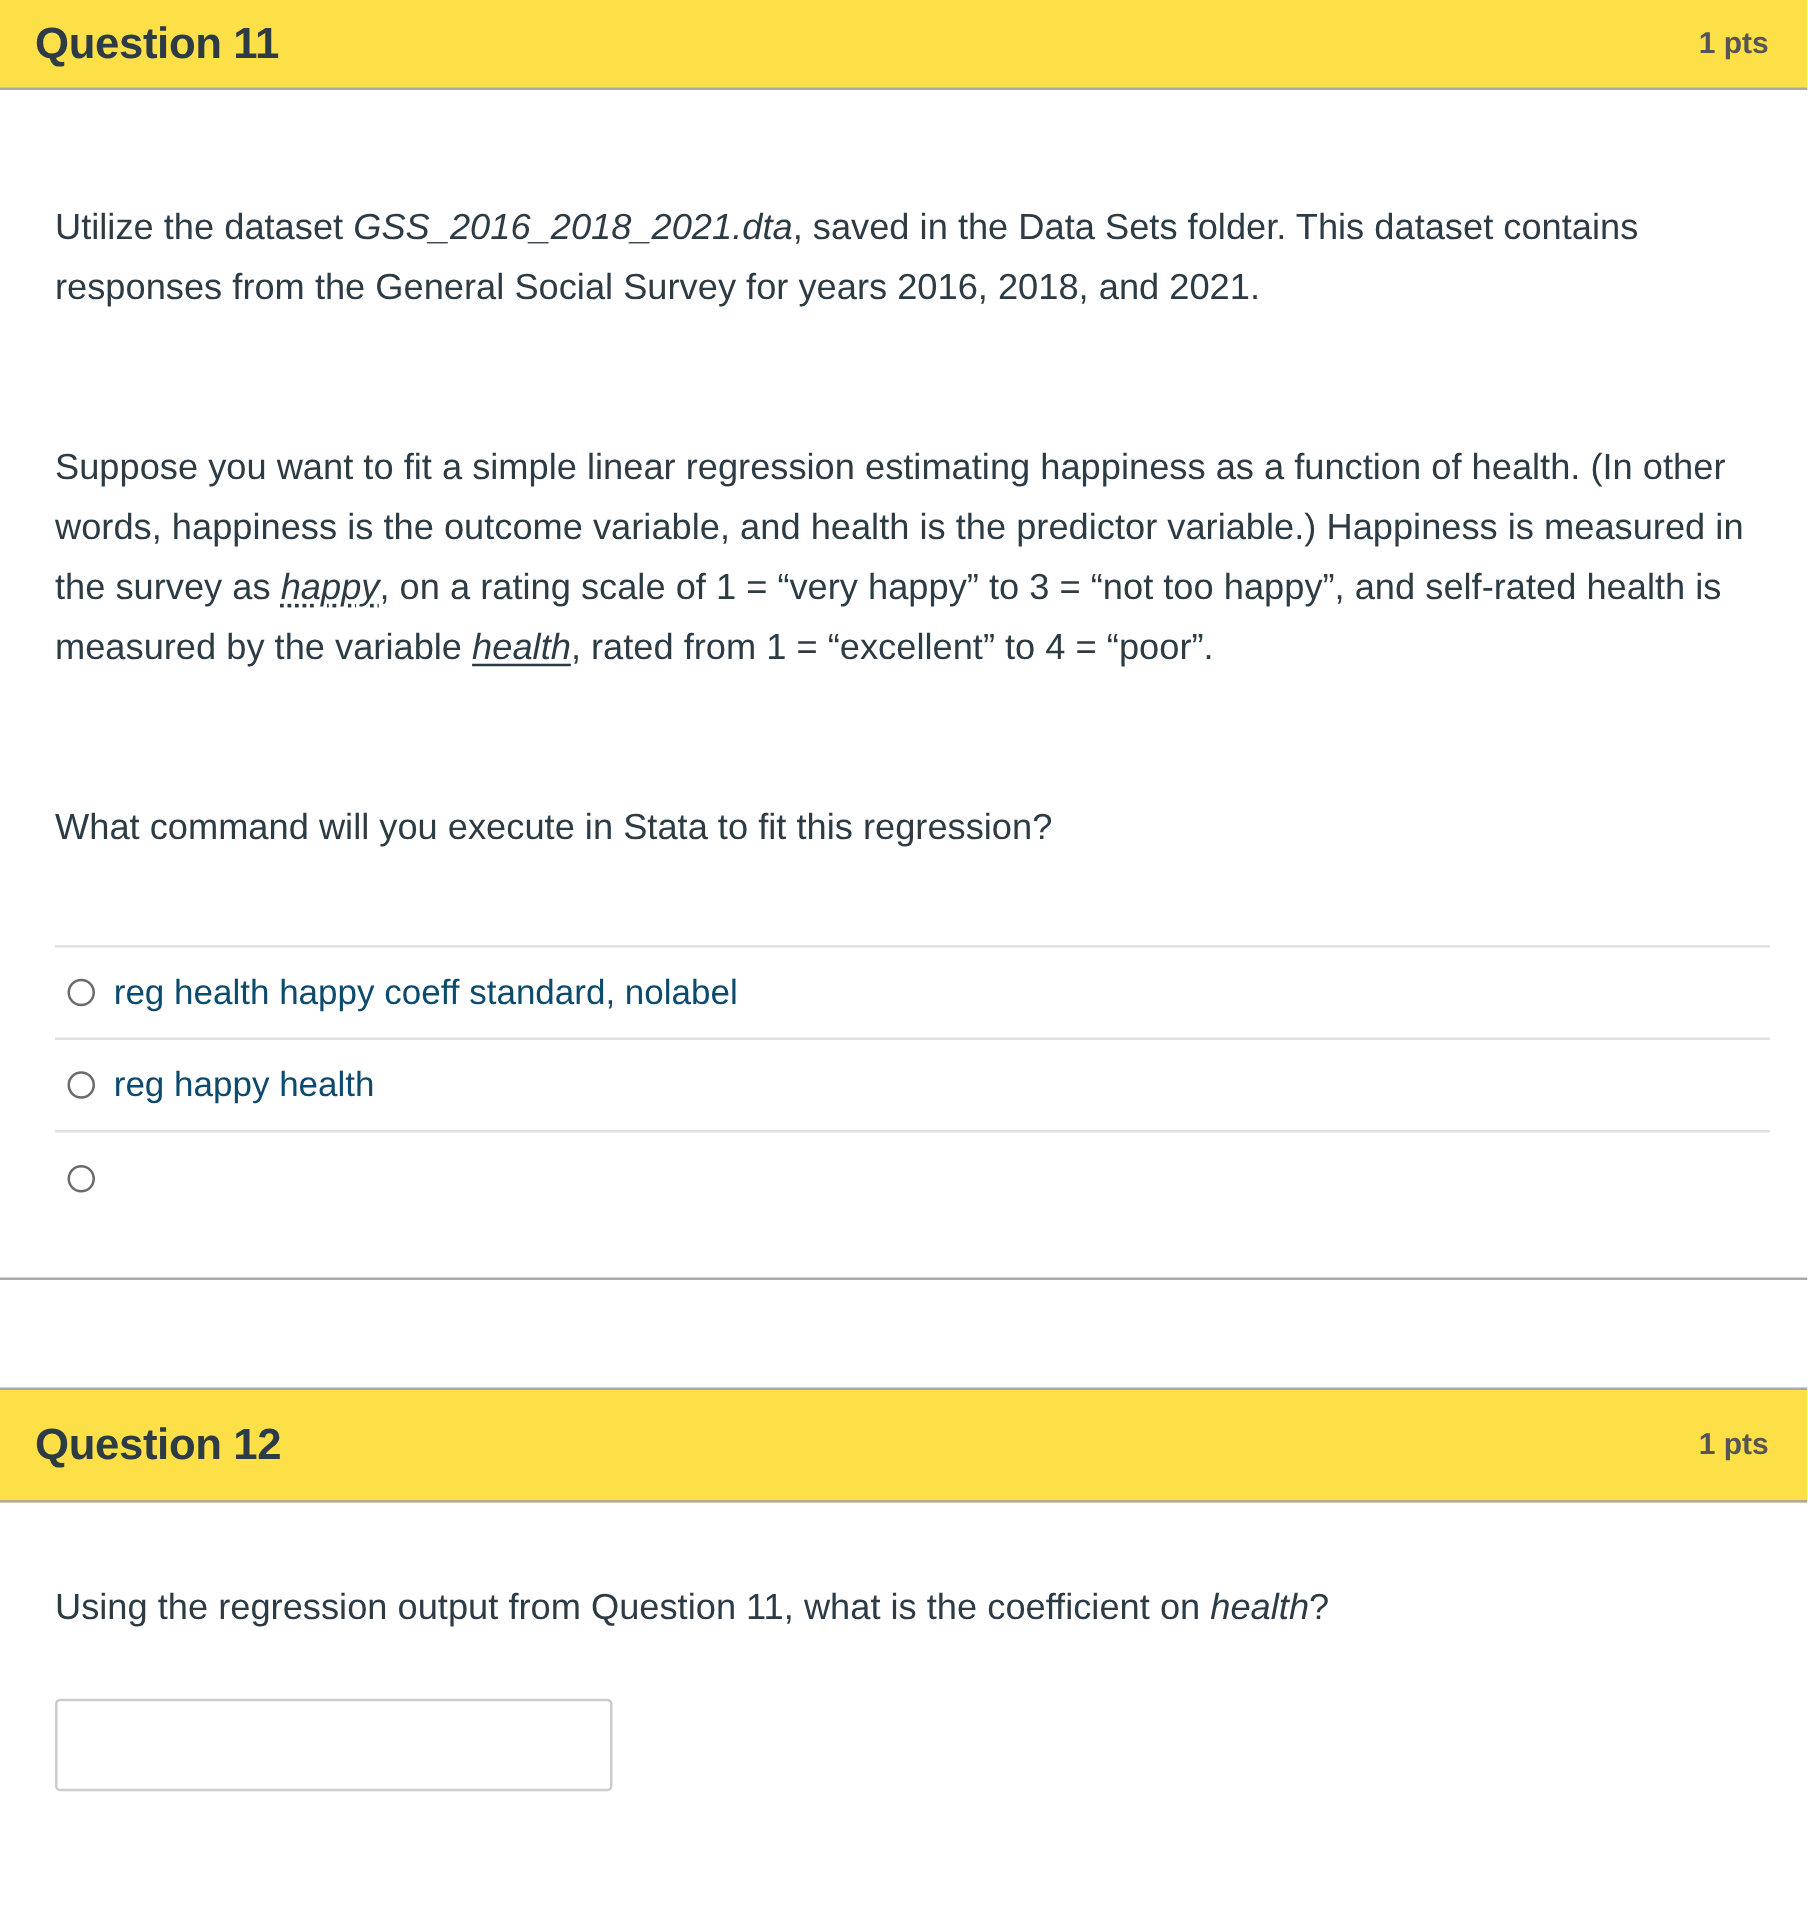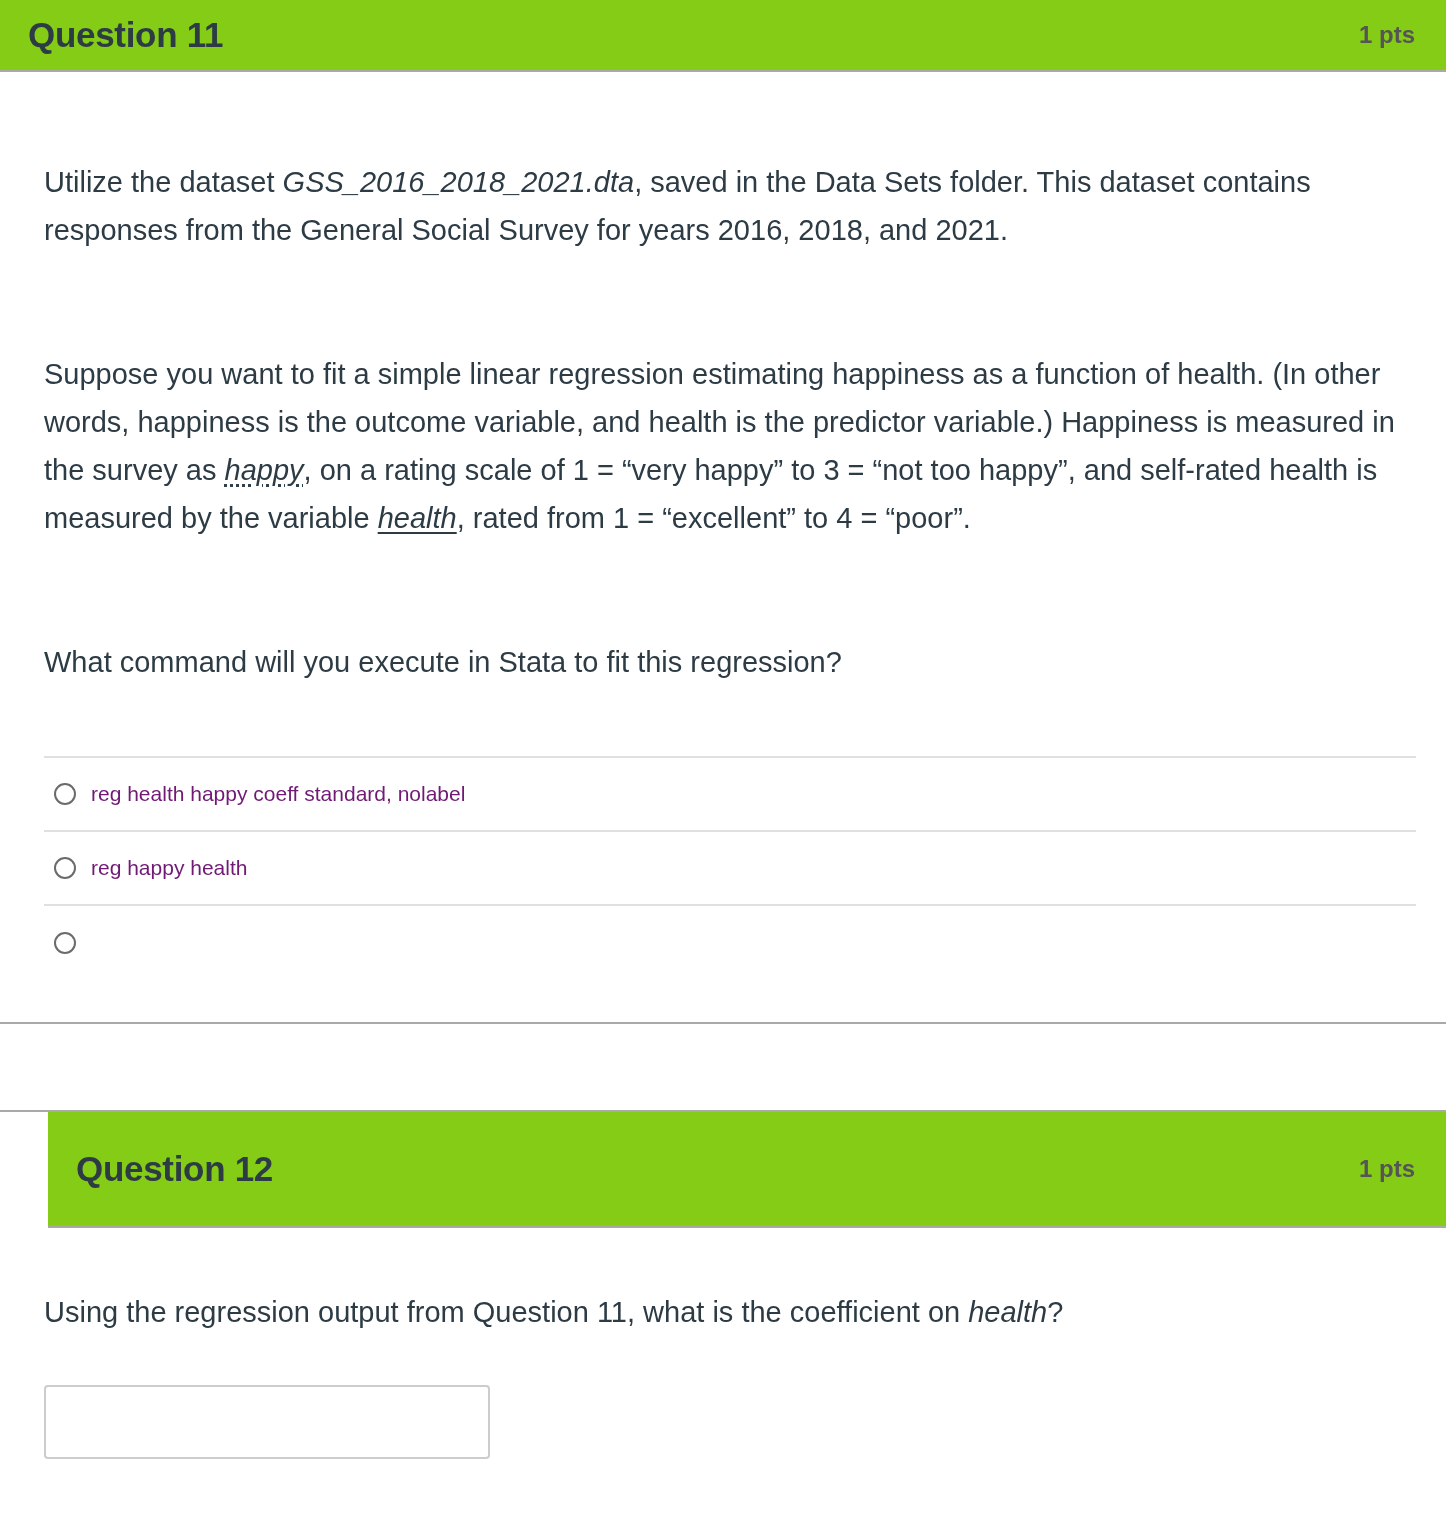--- a/index.html
+++ b/index.html
@@ -2,21 +2,21 @@
 <html><head>
   <meta charset="utf-8">
   <style>
     html, body { margin: 0; padding: 0; background: #ffffff; }
     body {
       width: 1446px; height: 1536px; overflow: hidden;
       font-family: "Liberation Sans", "DejaVu Sans", sans-serif;
       color: #2d3b45;
     }
     .q-header {
-      background: #84cc16;
+      background: #fde047;
       border-bottom: 2px solid #a9a9a9;
       height: 72px;
       display: flex; align-items: center; justify-content: space-between;
       padding: 0 31px 0 28px;
       box-sizing: border-box;
     }
     .q-title { font-size: 35px; font-weight: bold; color: #2d3b45; letter-spacing: -0.3px; }
     .q-pts { font-size: 24px; font-weight: bold; color: #555; }
     .q-body { padding: 0 30px 0 44px; }
     p.txt { font-size: 29px; line-height: 48px; margin: 0; color: #2d3b45; }
@@ -24,21 +24,21 @@
     .u-solid { font-style: italic; text-decoration: underline; text-underline-offset: 4px; }
     .answers { border-top: 2px solid #e0e0e0; margin-top: 70px; }
     .answer {
       height: 74px; border-bottom: 2px solid #e0e0e0;
       display: flex; align-items: center; box-sizing: border-box;
     }
     .radio {
       width: 22px; height: 22px; border: 2px solid #6b6b6b; border-radius: 50%;
       margin: 0 15px 0 10px; box-sizing: border-box; background: #fff; flex: none;
     }
-    .answer-label { font-size: 21px; color: #701a75; }
+    .answer-label { font-size: 28px; color: #0c4a6e; }
     .q-divider { border-top: 2px solid #a9a9a9; }
     .q12-outer { border-top: 2px solid #a9a9a9; margin-top: 86px; }
     .answer-input {
       width: 446px; height: 74px; border: 2px solid #ccc; border-radius: 4px;
       box-sizing: border-box; margin-top: 49px; background: #fff; display: block;
       font-size: 26px; padding: 0 12px; font-family: "Liberation Sans", sans-serif;
     }
   </style>
 </head>
 <body>
@@ -66,21 +66,21 @@
       </label>
       <label class="answer" style="border-bottom:none;">
         <span class="radio"></span>
       </label>
     </div>
   </div>
   <div class="q-divider" style="margin-top:42px;"></div>
 </section>
 
 <section class="q12-outer">
-  <div class="q-header" style="height:116px;margin-left:48px;">
+  <div class="q-header" style="height:90px;">
     <span class="q-title">Question 12</span>
     <span class="q-pts">1 pts</span>
   </div>
   <div class="q-body">
     <p class="txt" style="margin-top:60px;"><span>Using the regression output from Question 11, what is the coefficient on </span><em>health</em><span>?</span></p>
     <input type="text" class="answer-input" value="" style="">
   </div>
 </section>
 
 </body></html>

